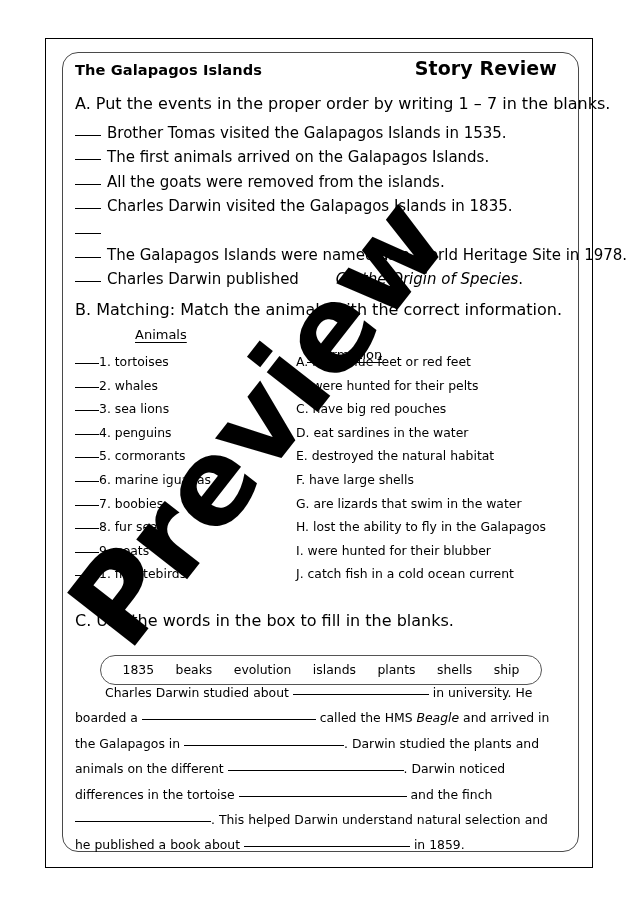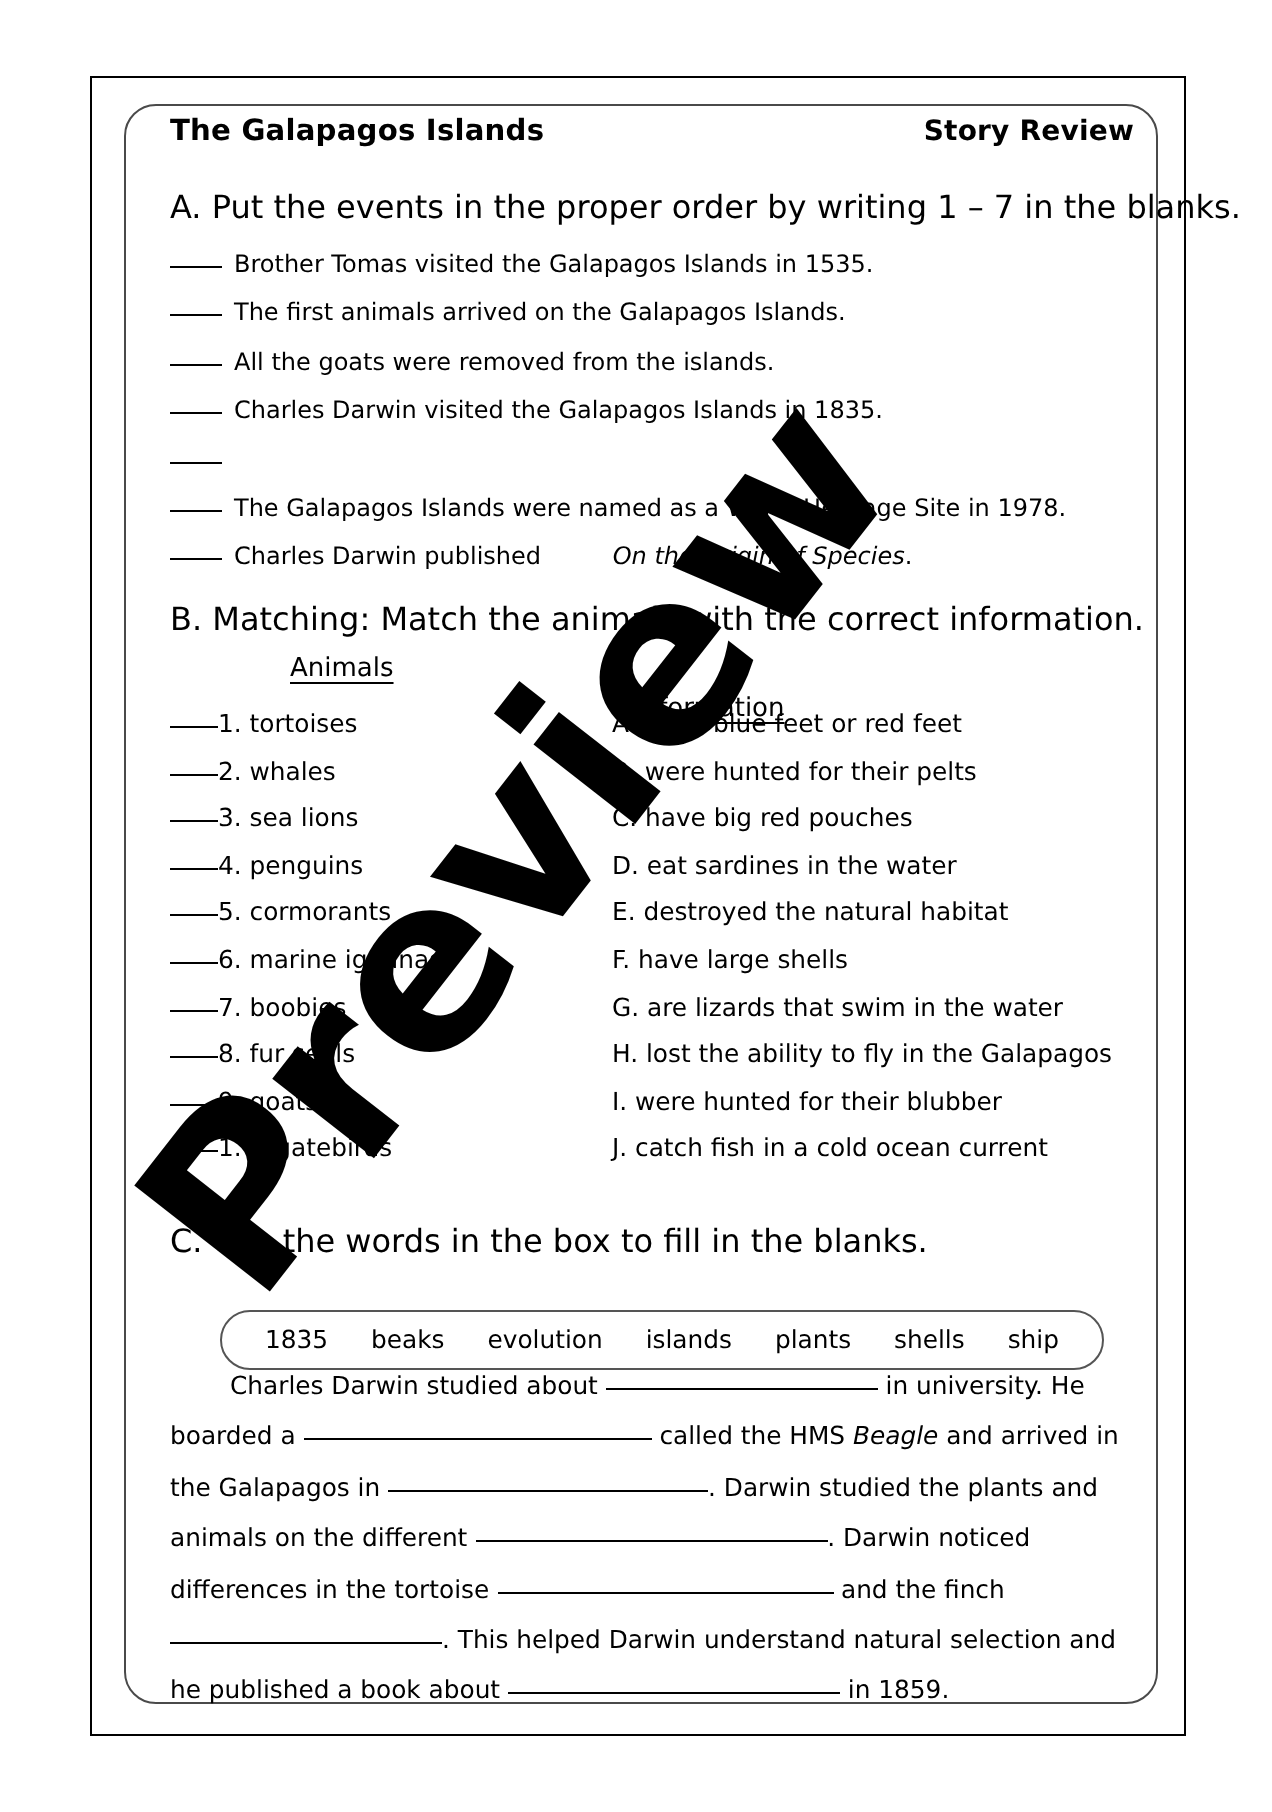--- a/index.html
+++ b/index.html
@@ -34,21 +34,21 @@
     height: 800px;
     border: 1.2px solid #4a4a4a;
     border-radius: 16px;
     box-sizing: border-box;
     background: #ffffff;
   }
 
   
   .content {
     position: absolute;
-    left: 85px;
+    left: 75px;
     top: 52px;
     width: 492px;
     height: 680px;
     font-size: 12.4px;
     line-height: 1;
   }
 
   .header-row {
     position: absolute;
     left: 0;
@@ -57,21 +57,21 @@
     display: flex;
     justify-content: space-between;
     align-items: baseline;
   }
   .doc-title {
     font-size: 14.6px;
     font-weight: bold;
     letter-spacing: 0.1px;
   }
   .doc-subtitle {
-    font-size: 14px;
+    font-size: 19px;
     font-weight: bold;
     letter-spacing: 0.1px;
   }
 
   .section-prompt {
     position: absolute;
     left: 0;
     font-size: 16px;
     white-space: nowrap;
   }
@@ -81,21 +81,21 @@
 
   
   .order-list {
     position: absolute;
     left: 0;
     top: 74px;
     width: 482px;
   }
   .order-item {
     height: 24.4px;
-    font-size: 12px;
+    font-size: 15px;
     white-space: nowrap;
   }
   .order-blank {
     display: inline-block;
     width: 26px;
     border-bottom: 1.2px solid #000;
     margin-right: 6px;
     vertical-align: 2px;
   }
   .order-item i { font-style: italic; margin-left: 32px; }

